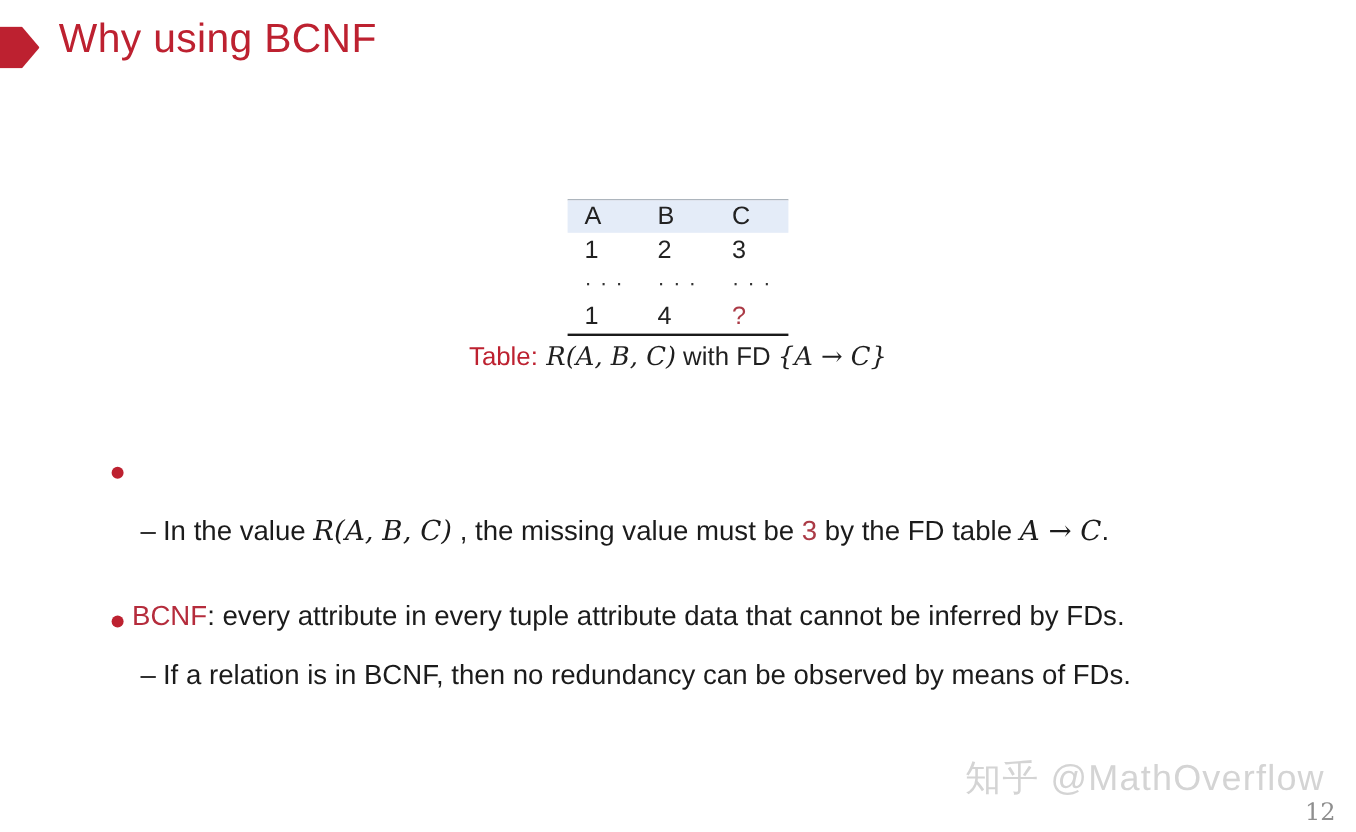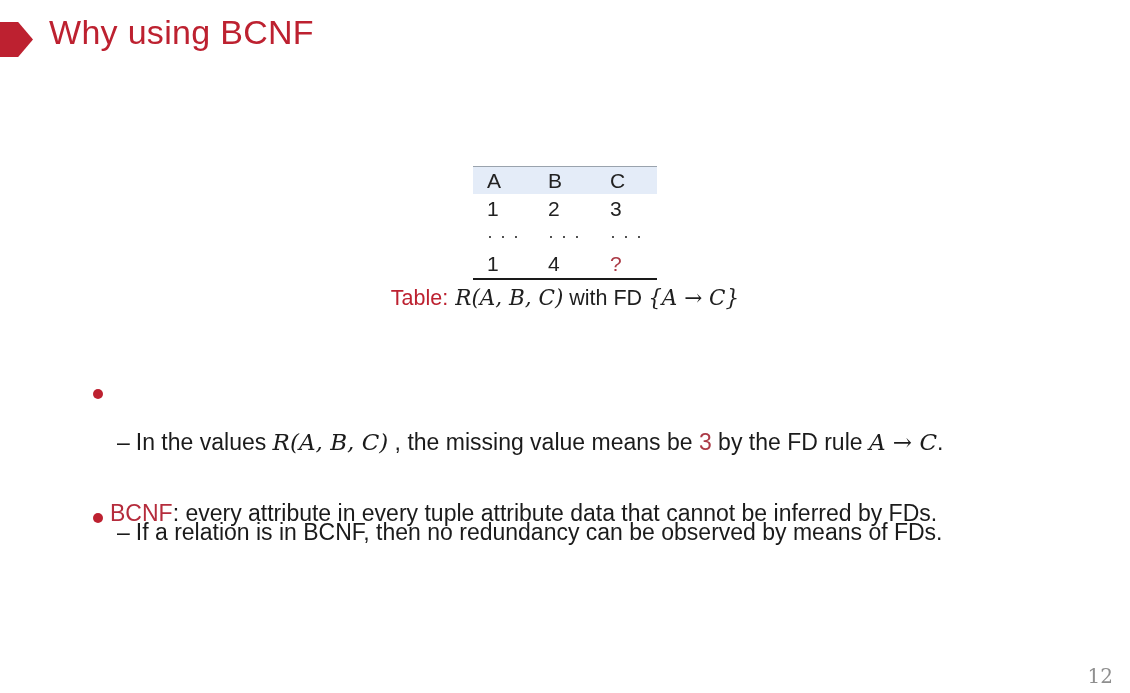--- a/index.html
+++ b/index.html
@@ -80,21 +80,21 @@
   .line {
     position: absolute;
     font-size: 23px;
     line-height: 1.2;
     color: #1b1b1b;
     white-space: nowrap;
   }
   .b1   { left: 110px; top: 380px; }
   .sub1 { left: 117px; top: 429px; }
   .b2   { left: 110px; top: 500px; }
-  .sub2 { left: 117px; top: 519px; }
+  .sub2 { left: 117px; top: 549px; }
   .bullet-dot {
     position: absolute;
     left: 93px;
     width: 10px; height: 10px;
     border-radius: 50%;
     background: #bd2130;
   }
   .dot1 { top: 389px; }
   .dot2 { top: 513px; }
   .dash { margin-right: 6px; }
@@ -150,27 +150,28 @@
     <div class="rule-bottom"></div>
   </div>
 
   <div class="table-caption">
     <span class="cap-label">Table:</span><span class="math">R(A, B, C)</span><span> with FD </span><span class="math">{A → C}</span>
   </div>
 
   <div class="bullet-dot dot1"></div>
 
   <div class="line sub1">
-    <span class="dash">–</span><span>In the values </span><span class="math">R(A, B, C)</span><span> , the missing value means be </span><span class="red-accent">3</span><span> by the FD rule </span><span class="math">A → C</span><span>.</span>
+    <span class="dash">–</span><span>In the value </span><span class="math">R(A, B, C)</span><span> , the missing value must be </span><span class="red-accent">3</span><span> by the FD table </span><span class="math">A → C</span><span>.</span>
   </div>
 
   <div class="bullet-dot dot2"></div>
   <div class="line b2">
     <span class="red-strong">BCNF</span><span>: every attribute in every tuple attribute data that cannot be inferred by FDs.</span>
   </div>
 
   <div class="line sub2">
     <span class="dash">–</span><span>If a relation is in BCNF, then no redundancy can be observed by means of FDs.</span>
   </div>
 
+  <div class="watermark">知乎 @MathOverflow</div>
   <div class="pagenum">12</div>
 
 </div>
 
 </body></html>

